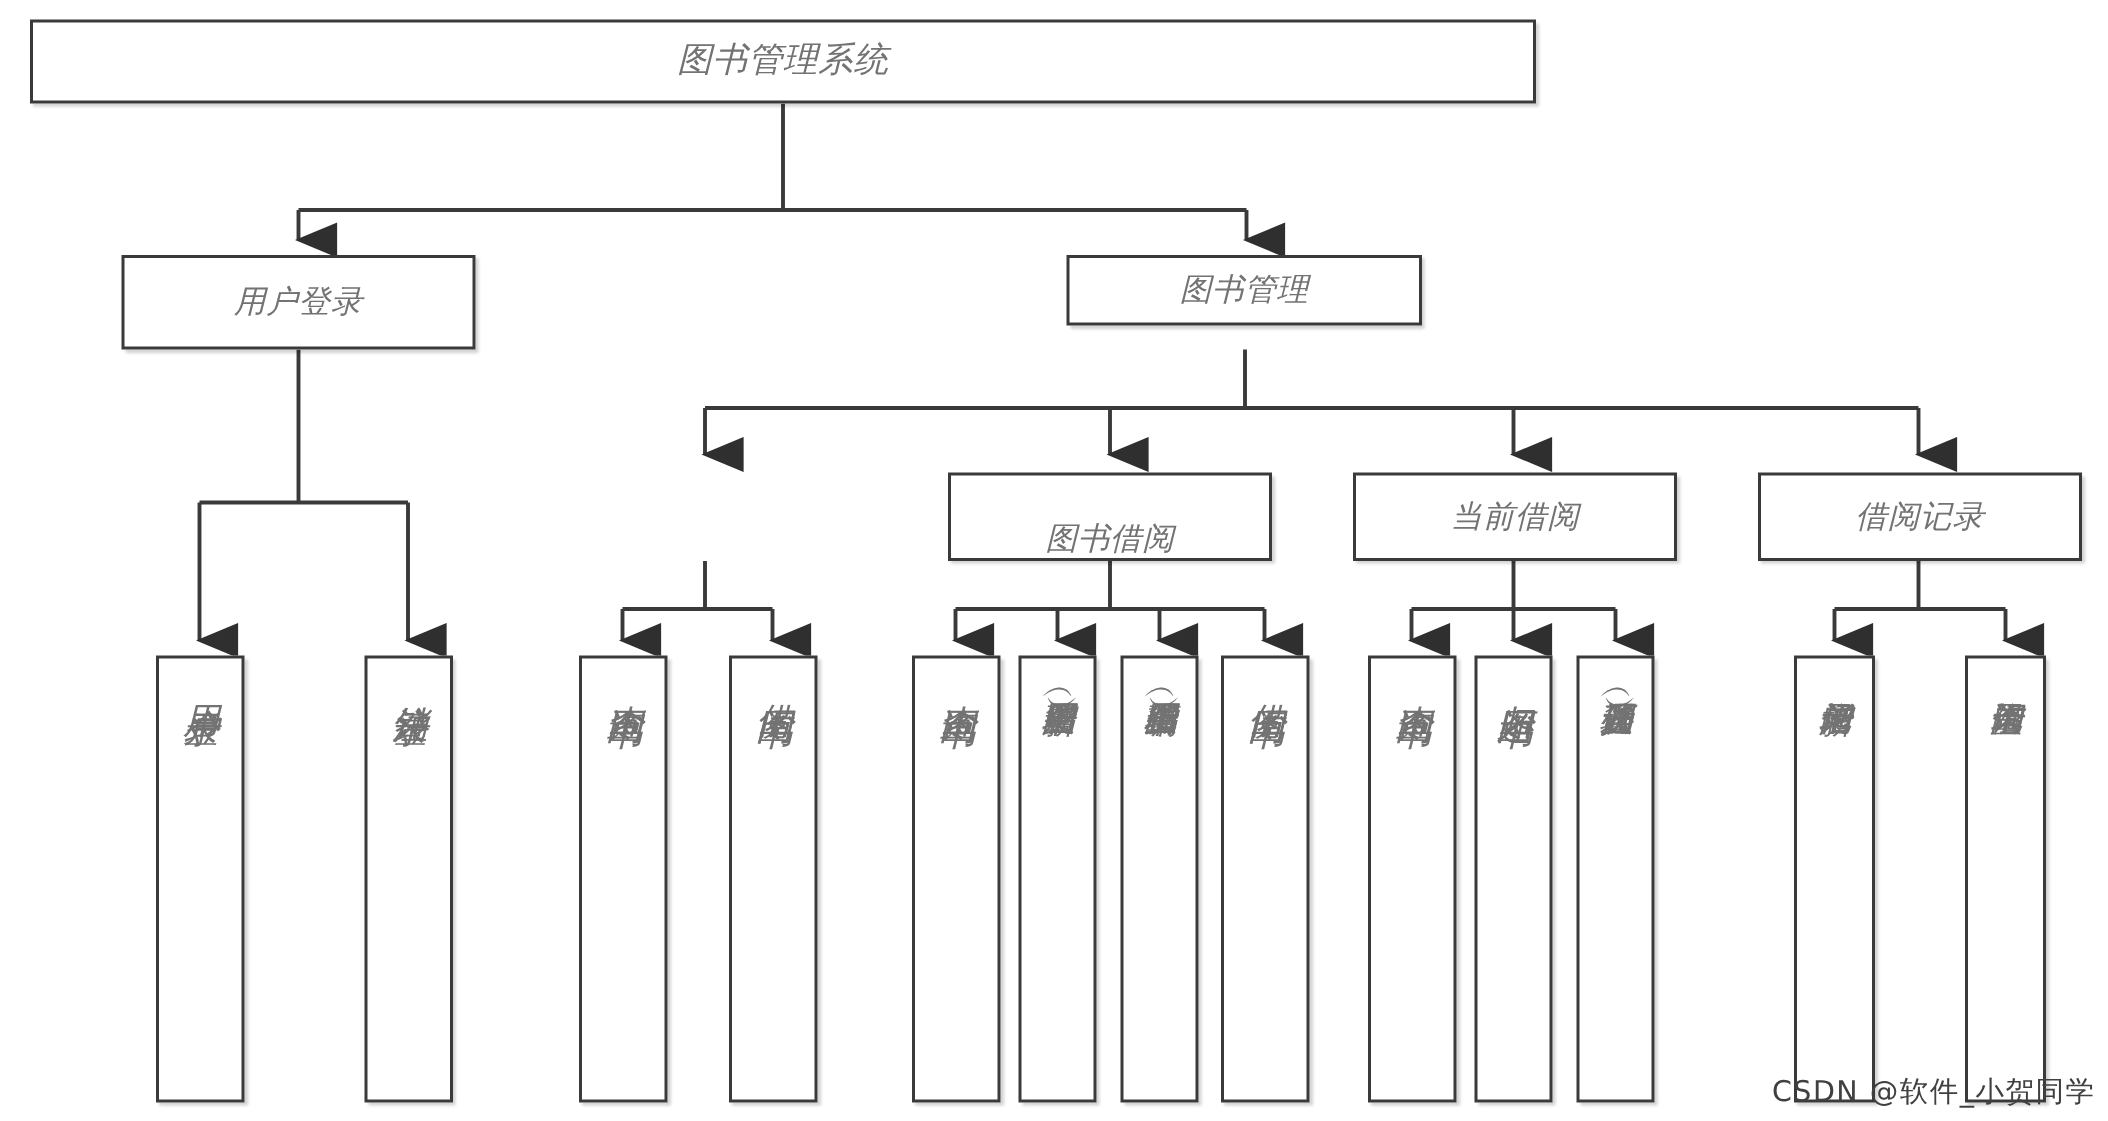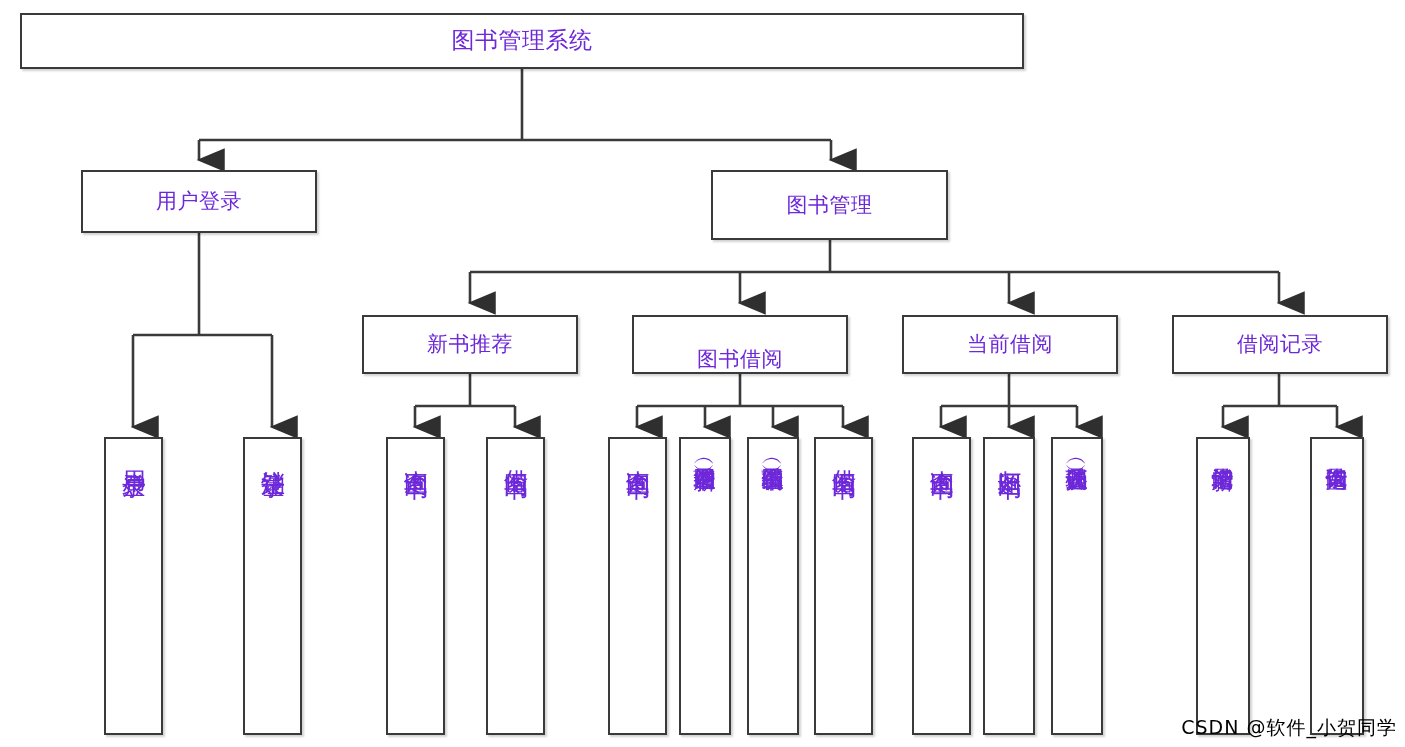--- a/index.html
+++ b/index.html
@@ -27,22 +27,23 @@
     pointer-events: none;
   }
   .node {
     position: absolute;
     box-sizing: border-box;
     background: #ffffff;
     border: 2px solid #3a3a3a;
     display: flex;
     align-items: center;
     justify-content: center;
-    color: #6d28d9;
+    color: #737373;
     box-shadow: 2px 2px 2px rgba(0,0,0,0.18);
+    font-style: italic;
   }
   .node .label {
     display: block;
     text-align: center;
     line-height: 1.18;
     letter-spacing: 0.5px;
   }
   
   .node.root .label { font-size: 23px; }
   
@@ -68,21 +69,21 @@
   }
   .node.leaf.narrow .label {
     font-size: 22px;
     letter-spacing: 0px;
   }
   .watermark {
     position: absolute;
     right: 8px;
     bottom: 6px;
     font-size: 19px;
-    color: #000000;
+    color: #404040;
     letter-spacing: 1px;
     white-space: nowrap;
     font-family: "DejaVu Sans", "Liberation Sans", sans-serif;
   }
 </style>
 </head>
 <body>
 
 <div id="canvas">
 
@@ -136,27 +137,24 @@
     </g>
   </svg>
 
   <div class="node root" style="left:20px; top:13px; width:1004px; height:56px;">
     <span class="label">图书管理系统</span>
   </div>
 
   <div class="node lvl1" style="left:81px; top:170px; width:236px; height:63px;">
     <span class="label">用户登录</span>
   </div>
-  <div class="node lvl1" style="left:711px; top:170px; width:237px; height:70px;">
+  <div class="node lvl1" style="left:711px; top:170px; width:237px; height:47px;">
     <span class="label">图书管理</span>
   </div>
 
-  <div class="node lvl2" style="left:362px; top:315px; width:216px; height:59px;">
-    <span class="label">新书推荐</span>
-  </div>
   <div class="node lvl2" style="left:632px; top:315px; width:216px; height:59px;align-items:flex-end;">
     <span class="label">图书借阅</span>
   </div>
   <div class="node lvl2" style="left:1172px; top:315px; width:216px; height:59px;">
     <span class="label">借阅记录</span>
   </div>
   <div class="node lvl2" style="left:902px; top:315px; width:216px; height:59px;">
     <span class="label">当前借阅</span>
   </div>
 

